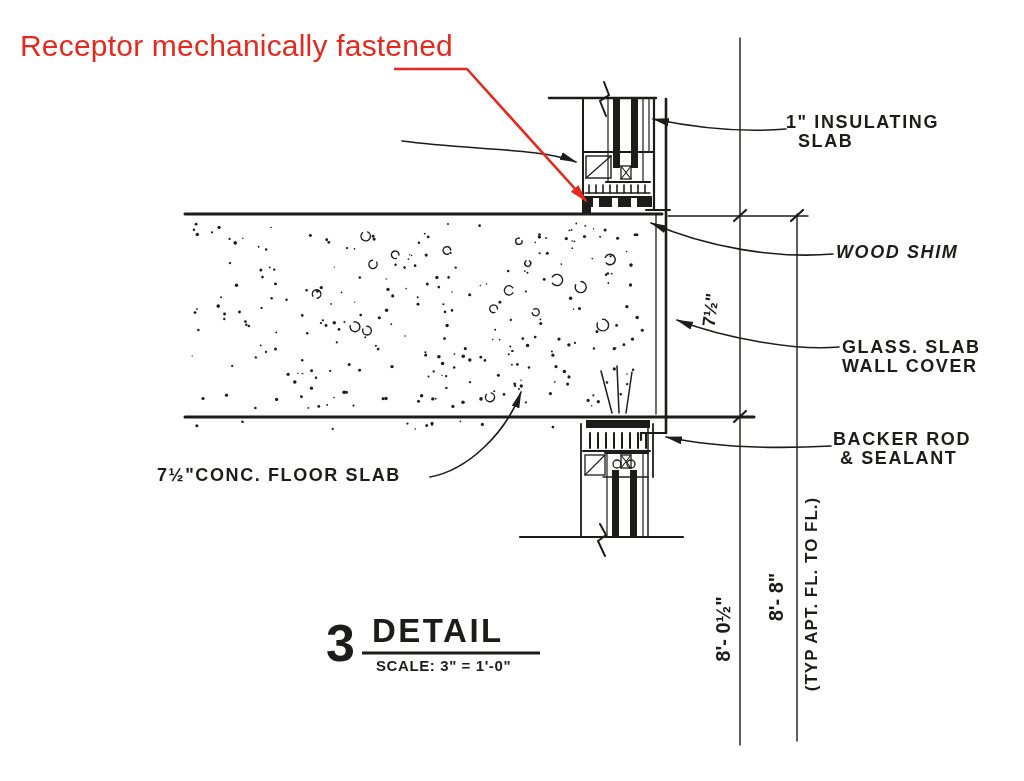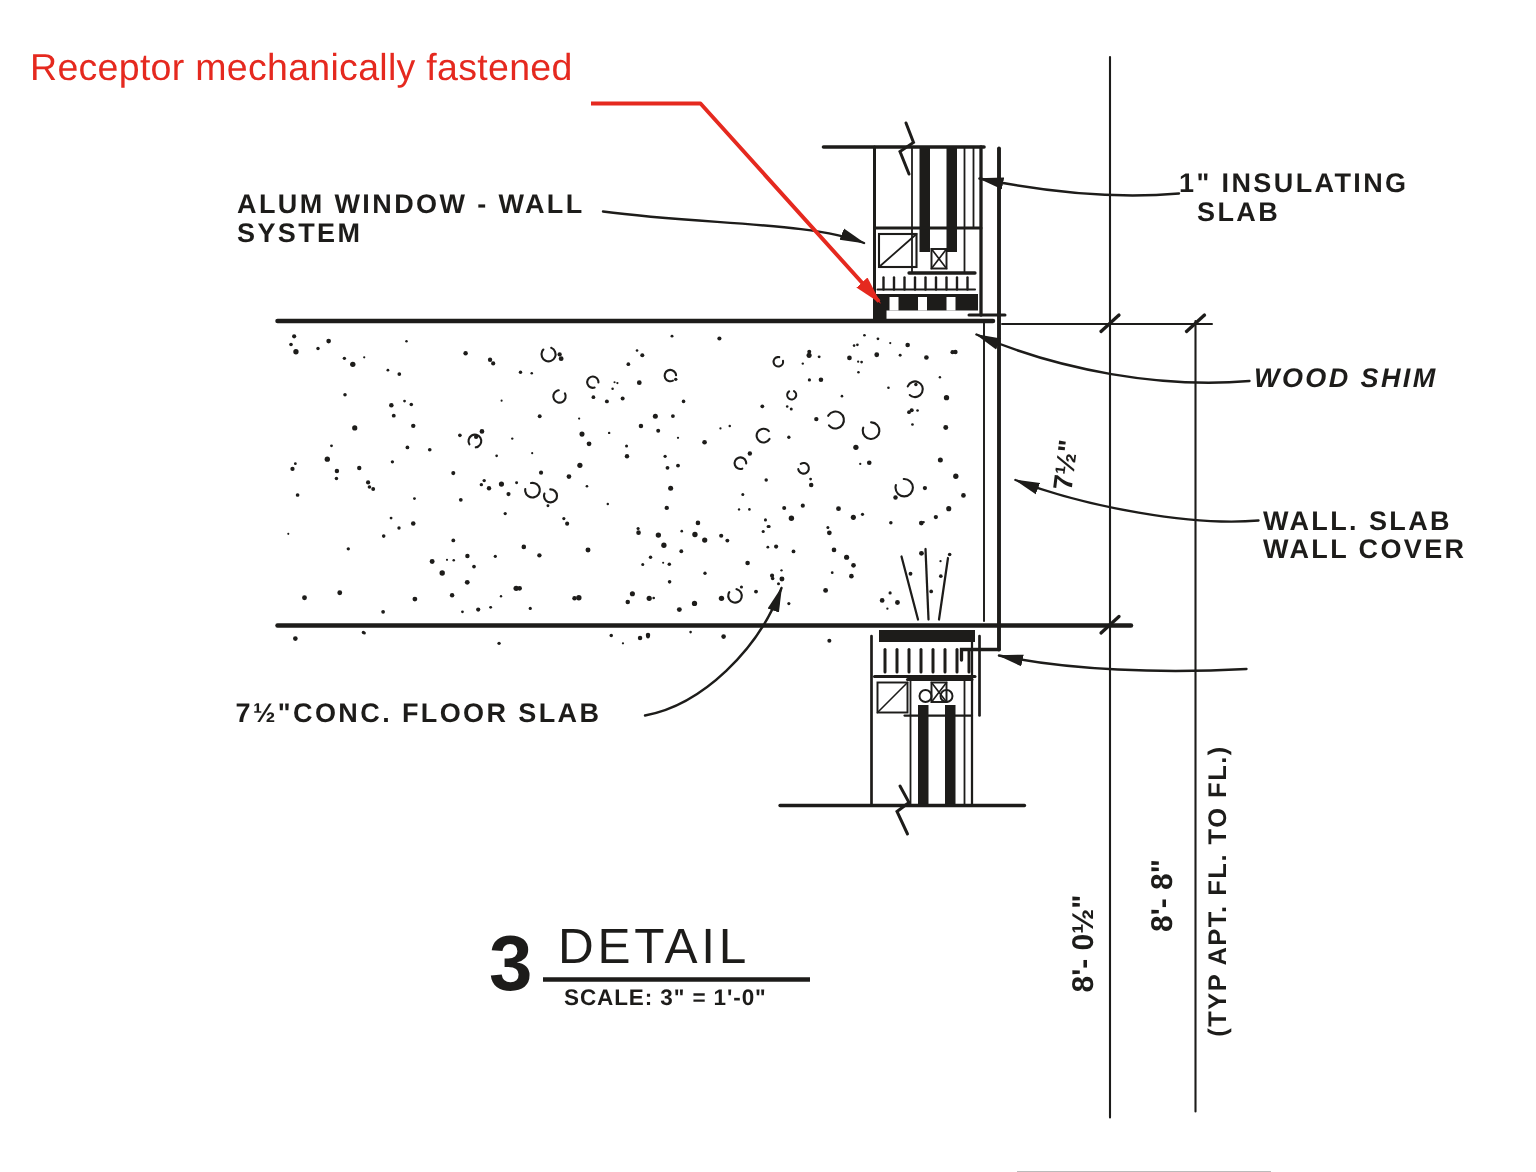--- a/index.html
+++ b/index.html
@@ -15,21 +15,21 @@
     overflow:hidden;
     font-family:"Liberation Sans",sans-serif;
   }
   #artwork{position:absolute;left:0;top:0;}
   .mfill-ink{fill:var(--ink);}
   .mfill-red{fill:var(--accent);}
 
   .note{
     position:absolute;
     color:var(--accent);
-    font-size:25px;
+    font-size:30px;
     line-height:31px;
     letter-spacing:0.2px;
     white-space:pre;
   }
   .hand{
     position:absolute;
     color:var(--ink);
     font-weight:bold;
     font-size:18px;
     line-height:19px;
@@ -48,21 +48,21 @@
   .tb-num{
     position:absolute;
     color:var(--ink);
     font-weight:bold;
     font-size:52px;
     line-height:52px;
   }
   .tb-title{
     position:absolute;
     color:var(--ink);
-    font-weight:normal;
+    font-weight:bold;
     font-size:33px;
     line-height:33px;
     letter-spacing:2.5px;
   }
   .tb-scale{
     position:absolute;
     color:var(--ink);
     font-weight:bold;
     font-size:15px;
     letter-spacing:0.6px;
@@ -480,28 +480,28 @@
     </g>
 
     <polyline points="394,69 467,69 586,201" stroke="var(--accent)" stroke-width="2.6" fill="none" stroke-linejoin="round" marker-end="url(#arrRed)"></polyline>
 
     <line x1="362" y1="653" x2="540" y2="653" stroke="var(--ink)" stroke-width="3"></line>
   </svg>
 
   <div class="note" style="left:20px;top:30px;"><span>Receptor mechanically fastened</span><br>
     </div>
 
-  <div class="hand" style="left:158px;top:127px;"><span>ALUM WINDOW - WALL</span><span class="l2">SYSTEM</span></div>
 
   <div class="hand" style="left:786px;top:113px;"><span>1" INSULATING</span><span class="l2" style="padding-left:12px;">SLAB</span></div>
 
   <div class="hand" style="left:836px;top:243px;font-style:italic;"><span>WOOD SHIM</span></div>
 
-  <div class="hand" style="left:842px;top:338px;"><span>WALL. SLAB</span><span class="l2">WALL COVER</span></div>
-
+  <div class="hand" style="left:842px;top:338px;"><span>GLASS. SLAB</span><span class="l2">WALL COVER</span></div>
+
+  <div class="hand" style="left:833px;top:430px;"><span>BACKER ROD</span><span class="l2" style="padding-left:7px;">&amp; SEALANT</span></div>
 
   <div class="hand" style="left:157px;top:466px;"><span>7½"CONC. FLOOR SLAB</span></div>
 
   <div class="rot" style="left:711px;top:310px;font-size:18px;transform:translate(-50%,-50%) rotate(-83deg);">7½"</div>
 
   <div class="rot" style="left:723px;top:629px;font-size:20px;">8'- 0½"</div>
 
   <div class="rot" style="left:776px;top:597px;font-size:20px;">8'- 8"</div>
 
   <div class="rot" style="left:812px;top:594px;font-size:17px;letter-spacing:1px;">(TYP APT. FL. TO FL.)</div>

